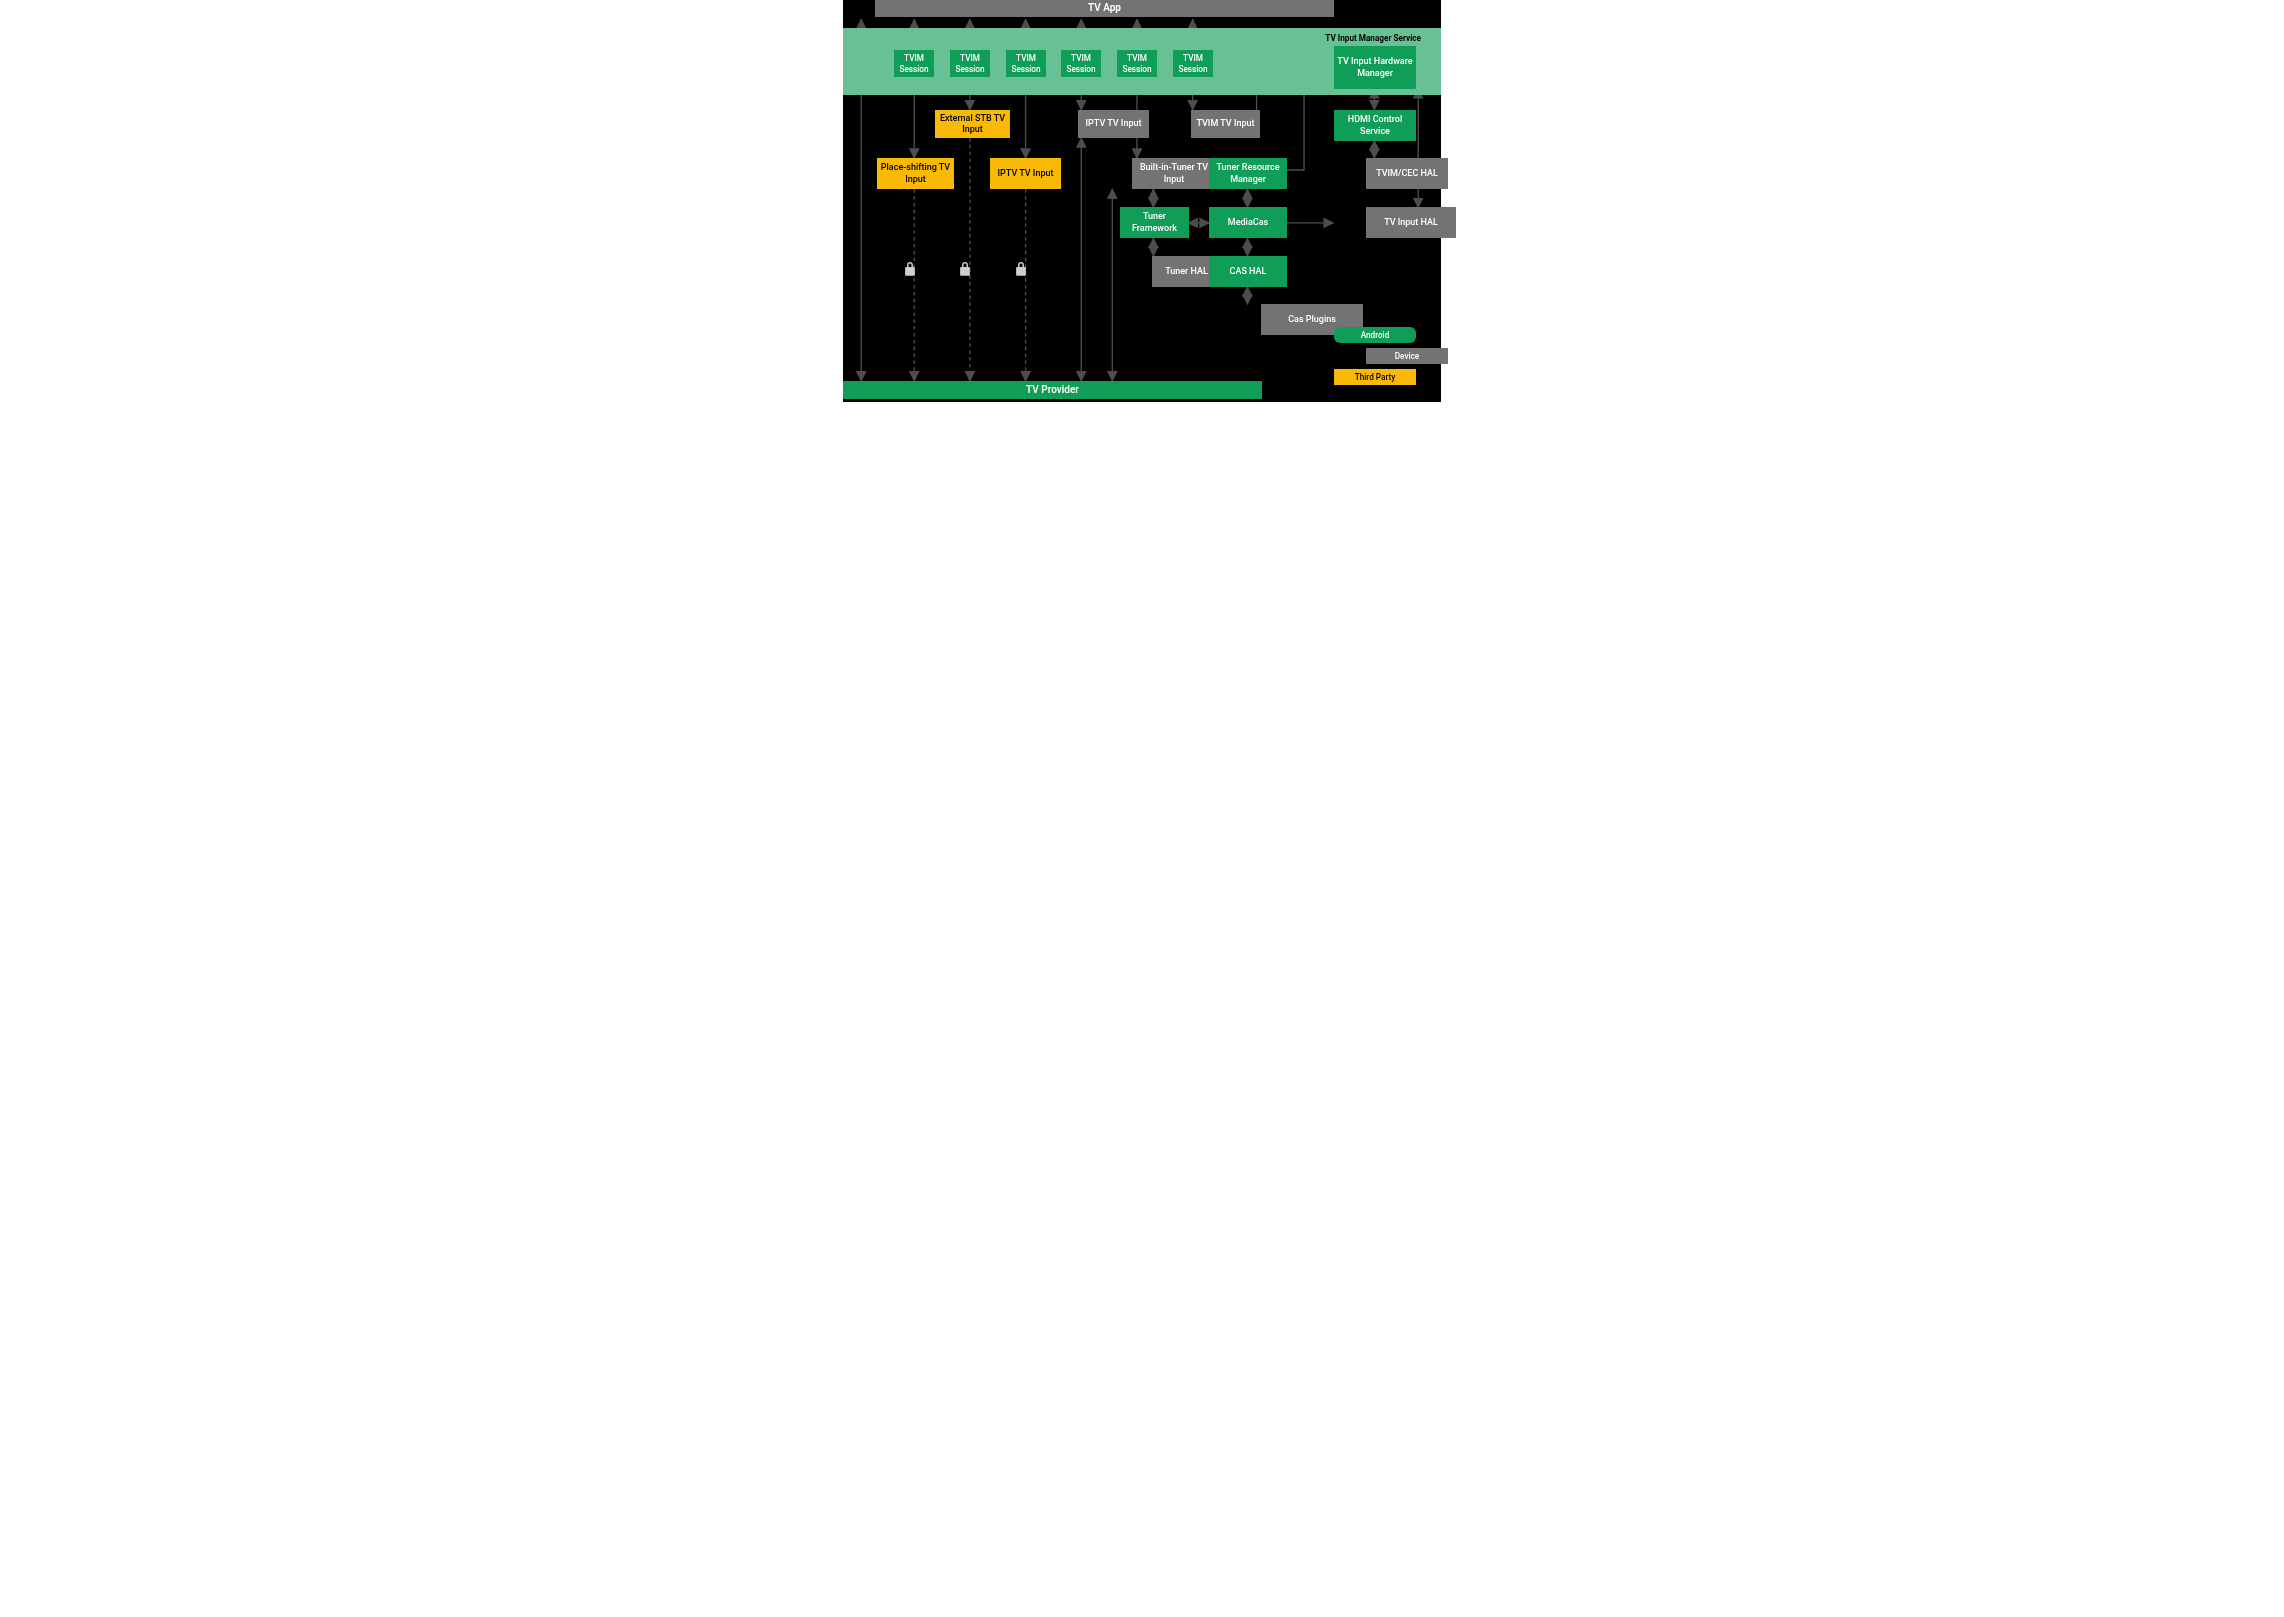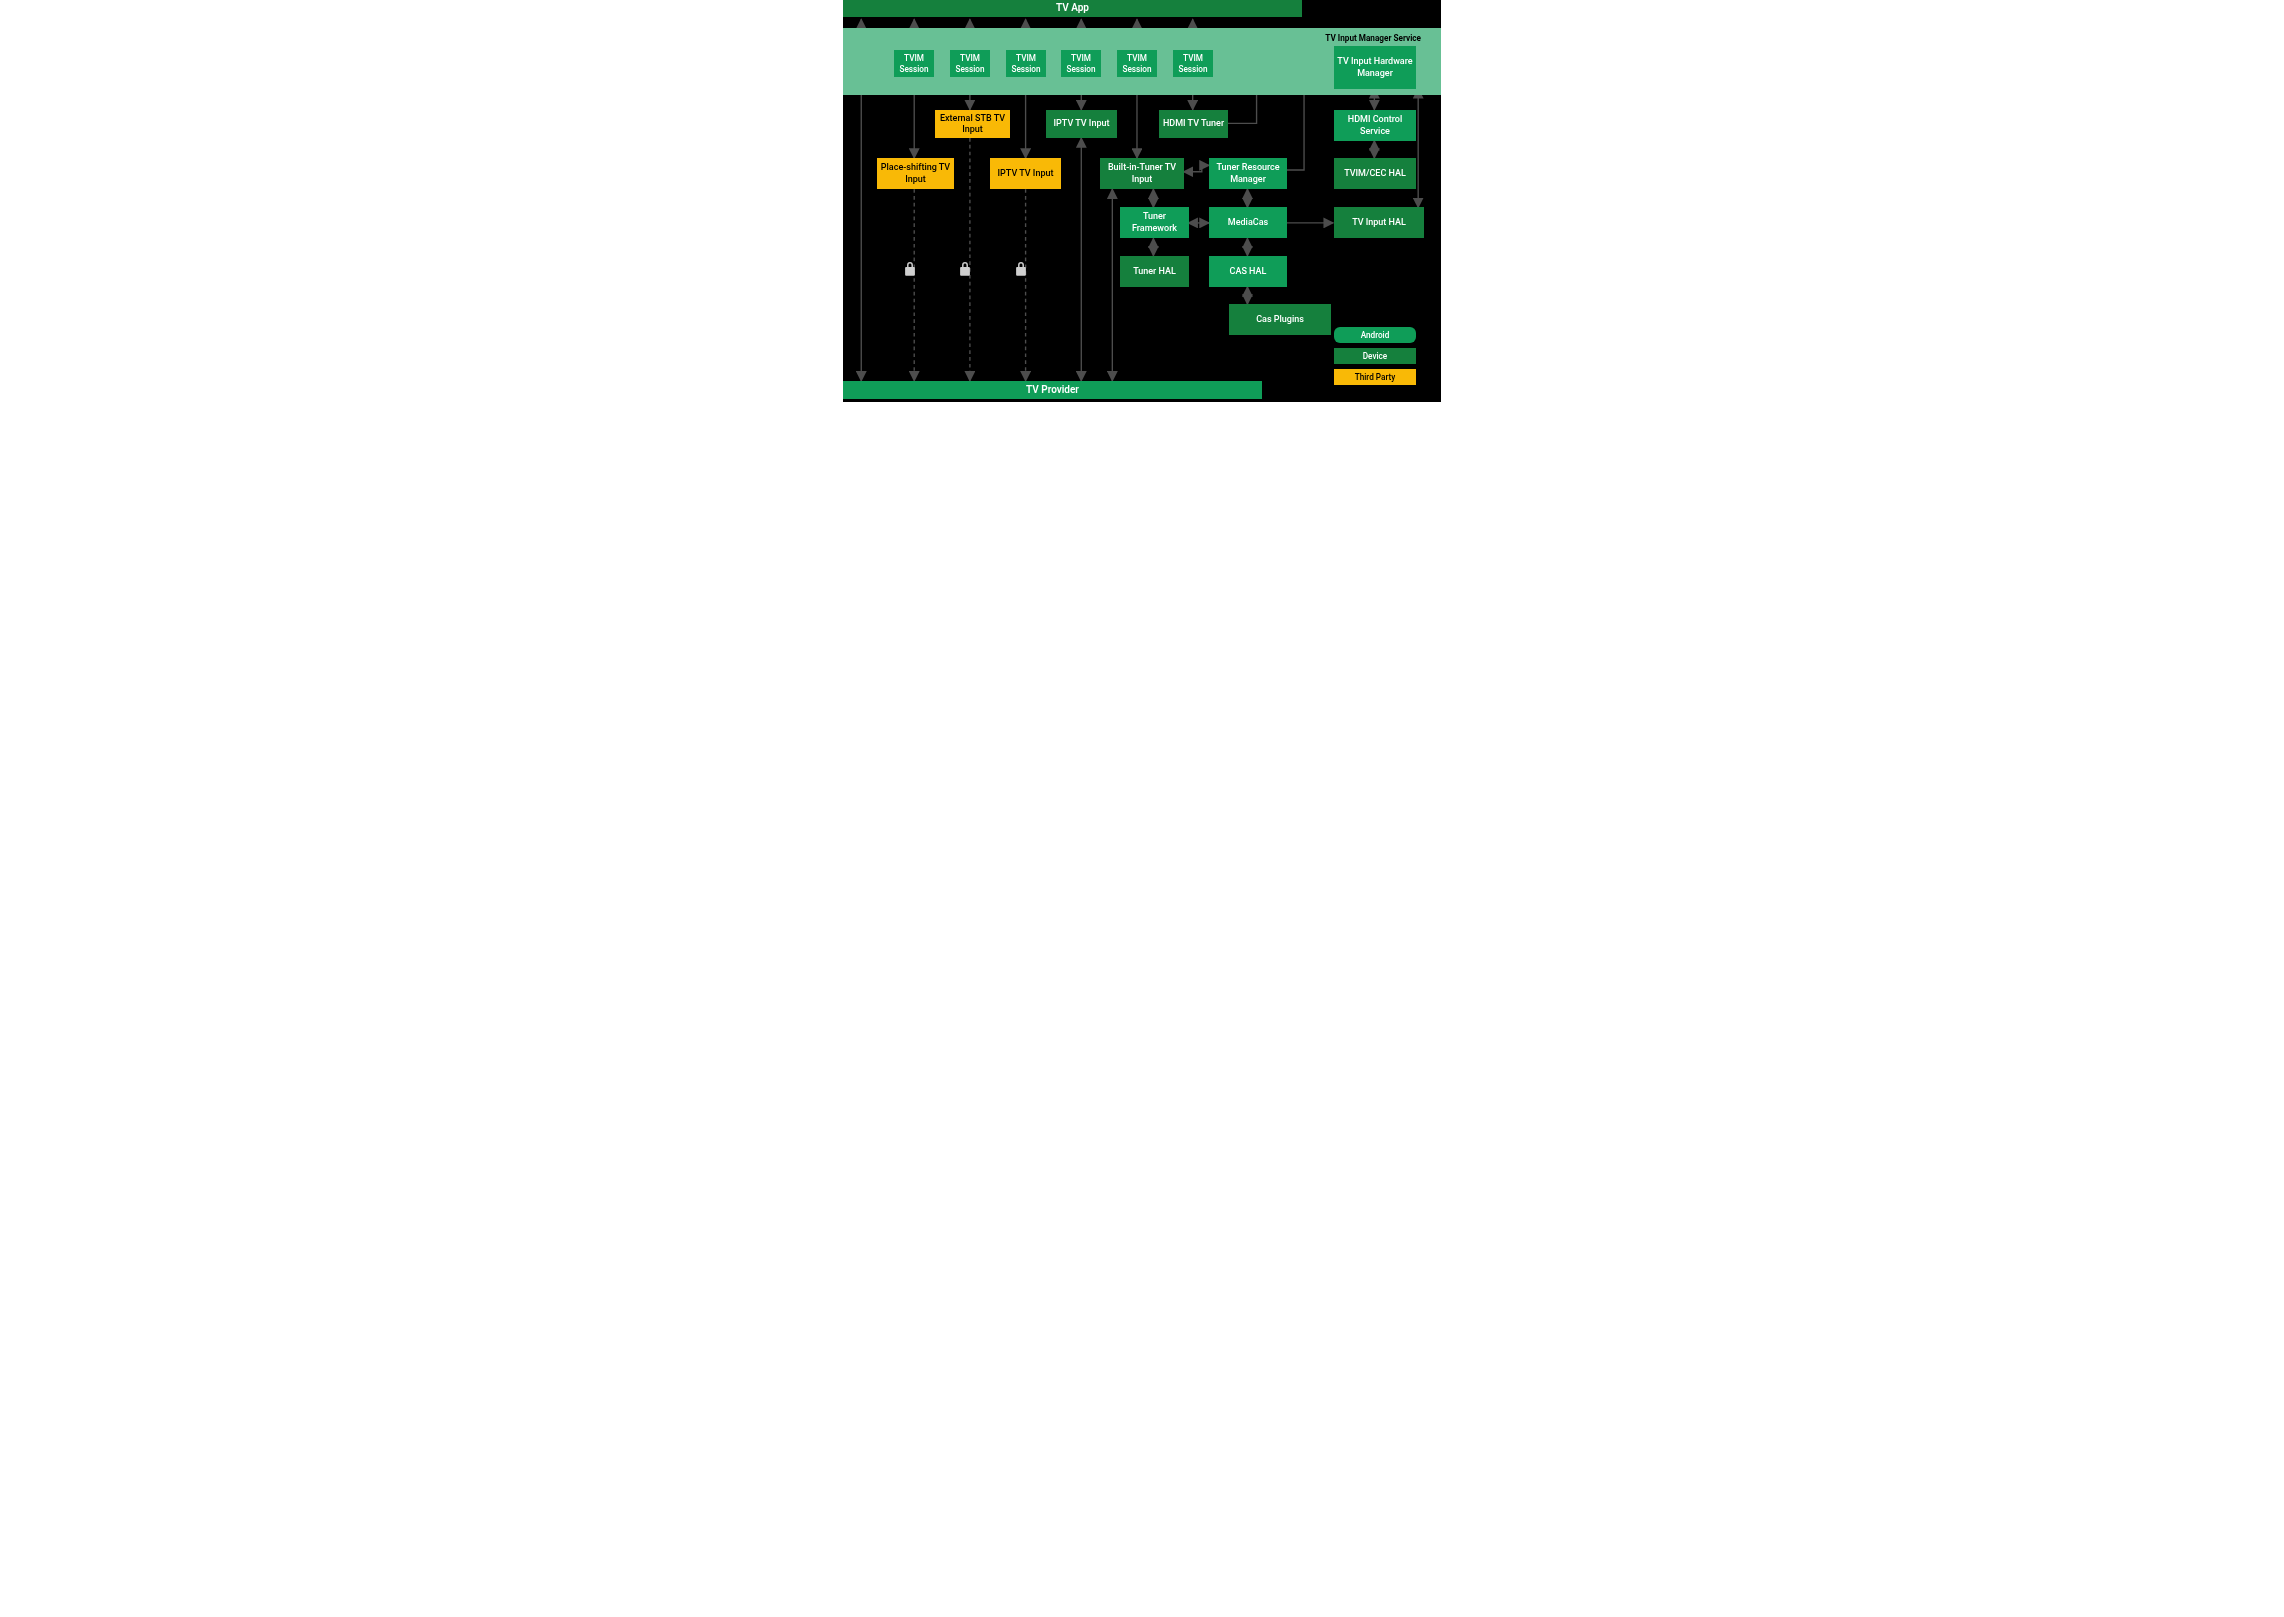--- a/index.html
+++ b/index.html
@@ -18,21 +18,21 @@
   .box {
     position: absolute;
     display: flex;
     align-items: center;
     justify-content: center;
     text-align: center;
     font-weight: 500;
     line-height: 1.25;
     box-sizing: border-box;
   }
-  .c-blue   { background: #15803d; color: #fff; }
+  .c-blue   { background: #737373; color: #fff; margin-left: 32px; }
   .c-green  { background: #0f9d58; color: #fff; }
   .c-lgreen { background: #68c095; }
   .c-yellow { background: #f9b906; color: #000; }
   .ttl-band { font-size: 10px; font-weight: 600; }
   .node     { font-size: 9px; text-align: center; }
   .session  { font-size: 8.2px; padding: 0 2.7px; }
   .legend   { font-size: 8.2px; font-weight: 500; }
   .tims-label {
     position: absolute;
     color: #000;
@@ -127,21 +127,21 @@
   <div class="box c-green session" style="left:107px; top:50px; width:40px; height:27px;">TVIM Session</div>
   <div class="box c-green session" style="left:163px; top:50px; width:40px; height:27px;">TVIM Session</div>
   <div class="box c-green session" style="left:218px; top:50px; width:40px; height:27px;">TVIM Session</div>
   <div class="box c-green session" style="left:274px; top:50px; width:40px; height:27px;">TVIM Session</div>
   <div class="box c-green session" style="left:330px; top:50px; width:40px; height:27px;">TVIM Session</div>
 
   <div class="box c-green node" style="left:491px; top:46px; width:82px; height:43px;">TV Input Hardware Manager</div>
 
   <div class="box c-yellow node" style="left:92px; top:110px; width:75px; height:28px;">External STB TV Input</div>
   <div class="box c-blue node" style="left:203px; top:110px; width:71px; height:28px;">IPTV TV Input</div>
-  <div class="box c-blue node" style="left:316px; top:110px; width:69px; height:28px;">HDMI TV Tuner</div>
+  <div class="box c-blue node" style="left:316px; top:110px; width:69px; height:28px;">TVIM TV Input</div>
   <div class="box c-green node" style="left:491px; top:110px; width:82px; height:31px;">HDMI Control Service</div>
 
   <div class="box c-yellow node" style="left:34px; top:158px; width:77px; height:31px;">Place-shifting TV Input</div>
   <div class="box c-yellow node" style="left:147px; top:158px; width:71px; height:31px;">IPTV TV Input</div>
   <div class="box c-blue node" style="left:257px; top:158px; width:84px; height:31px;">Built-in-Tuner TV Input</div>
   <div class="box c-green node" style="left:366px; top:158px; width:78px; height:31px;">Tuner Resource Manager</div>
   <div class="box c-blue node" style="left:491px; top:158px; width:82px; height:31px;">TVIM/CEC HAL</div>
 
   <div class="box c-green node" style="left:277px; top:207px; width:69px; height:31px;">Tuner Framework</div>
   <div class="box c-green node" style="left:366px; top:207px; width:78px; height:31px;">MediaCas</div>

